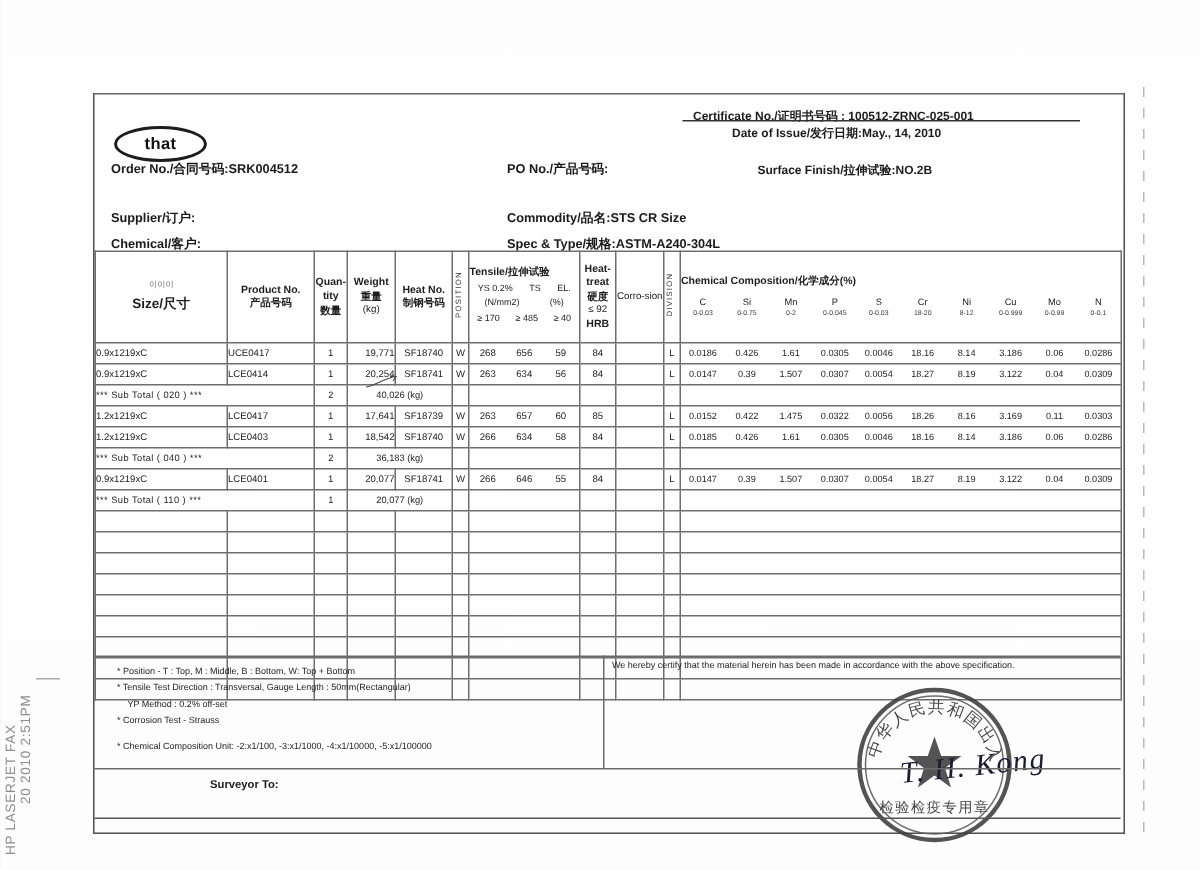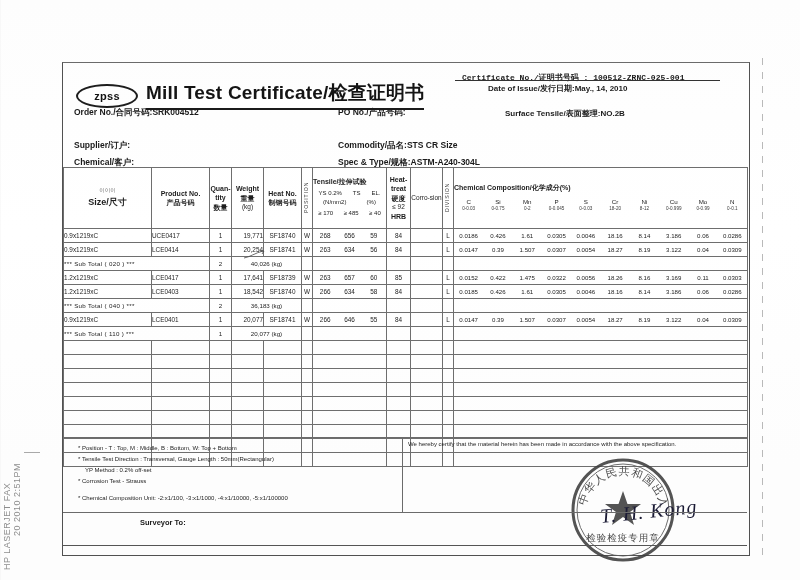--- a/index.html
+++ b/index.html
@@ -67,21 +67,20 @@
     position:absolute;left:146px;top:80px;
     font-size:19px;font-weight:bold;color:#141414;
     letter-spacing:.2px;
     border-bottom:2px solid #1a1a1a;
     padding-bottom:2px;
   }
 
   .cert-no{
     position:absolute;left:462px;top:72px;font-size:8px;font-weight:bold;color:#1c1c1c;
     white-space:nowrap;
-    font-family:Liberation Mono, monospace;
   }
   .cert-no-line{position:absolute;left:455px;top:80px;width:265px;height:1px;background:#333;}
   .cert-date{
     position:absolute;left:488px;top:83px;font-size:8px;font-weight:bold;color:#1c1c1c;
     white-space:nowrap;
   }
   .surface{
     position:absolute;left:505px;top:108px;font-size:8px;font-weight:bold;color:#1c1c1c;
     white-space:nowrap;
   }
@@ -195,28 +194,27 @@
   <div class="fax-left">
     <span class="seg">HP LASERJET FAX</span>
     <span class="seg" style="margin-top:34px;">20 2010 2:51PM</span>
   </div>
   <div class="fax-tick"></div>
   <div class="right-edge"></div>
 
   <div class="frame"></div>
 
   <div class="logo">
-    <div class="oval">zpss</div>
+    <div class="oval">that</div>
   </div>
-  <div class="title">Mill Test Certificate/检查证明书</div>
 
   <div class="cert-no">Certificate No./证明书号码 : 100512-ZRNC-025-001</div>
   <div class="cert-no-line"></div>
   <div class="cert-date">Date of Issue/发行日期:May., 14, 2010</div>
-  <div class="surface">Surface Tensile/表面整理:NO.2B</div>
+  <div class="surface">Surface Finish/拉伸试验:NO.2B</div>
 
   <div class="f-left r1">Order No./合同号码:SRK004512</div>
   <div class="f-left r2">Supplier/订户:</div>
   <div class="f-left r3">Chemical/客户:</div>
 
   <div class="f-right r1">PO No./产品号码:</div>
   <div class="f-right r2">Commodity/品名:STS CR Size</div>
   <div class="f-right r3">Spec &amp; Type/规格:ASTM-A240-304L</div>
 
   <table class="mtc">

